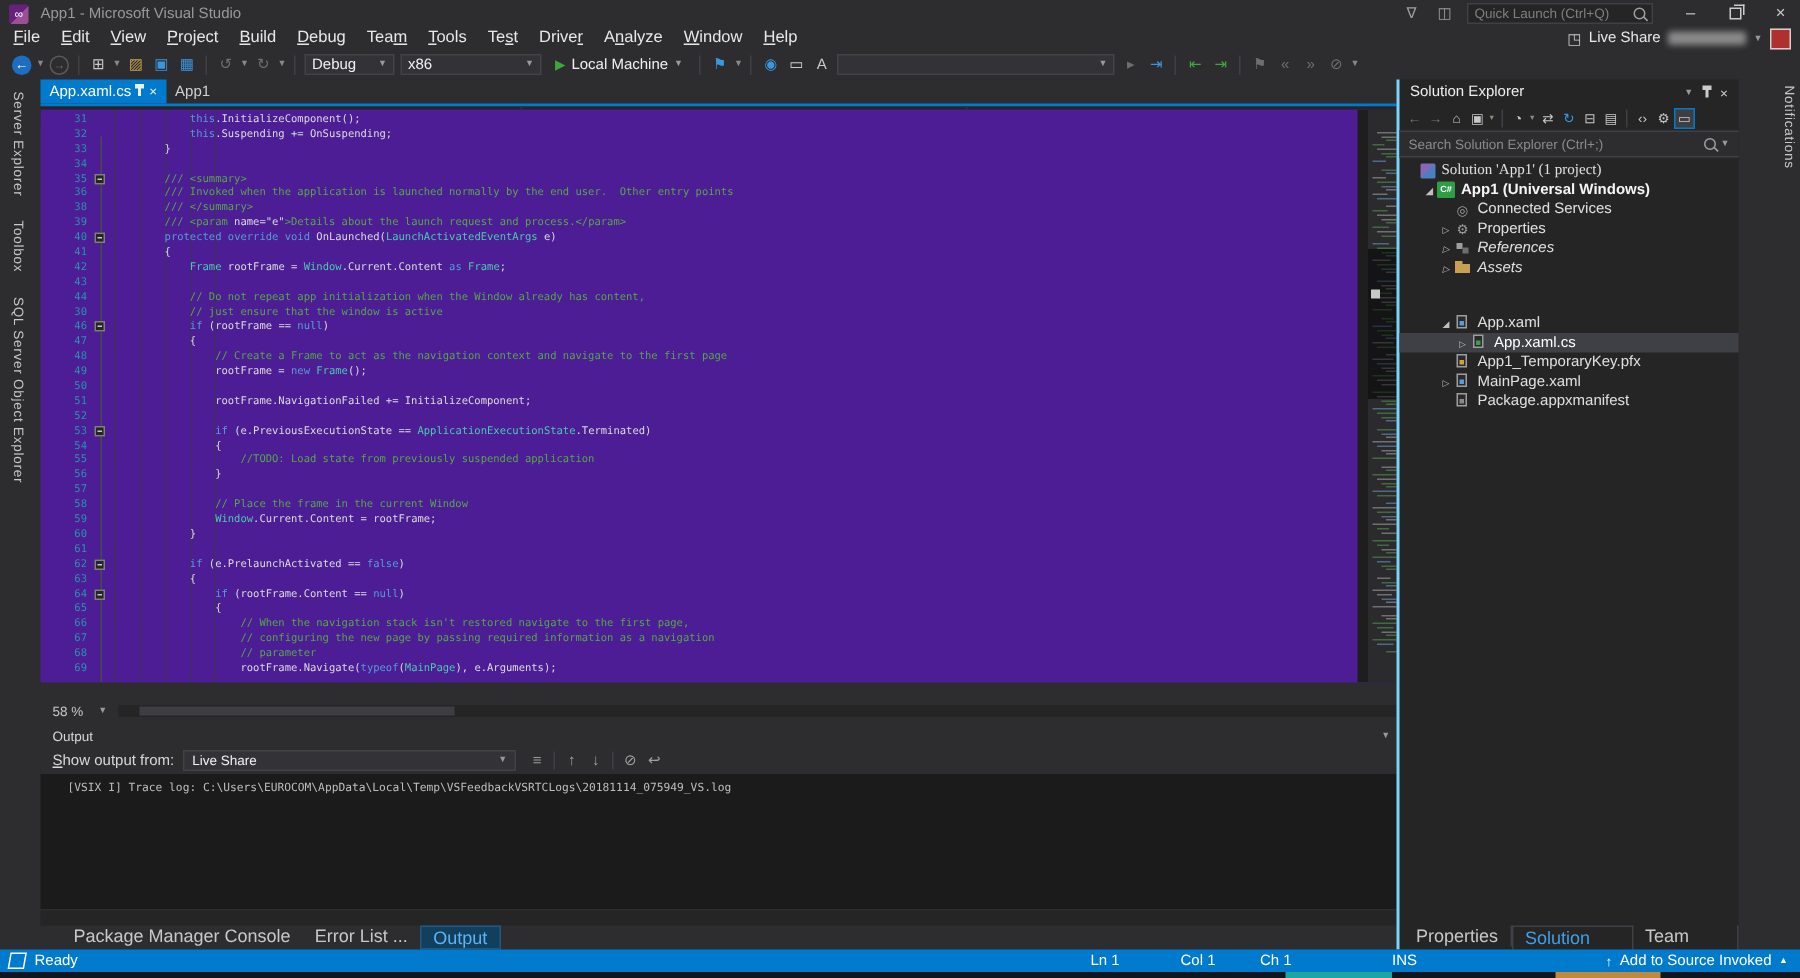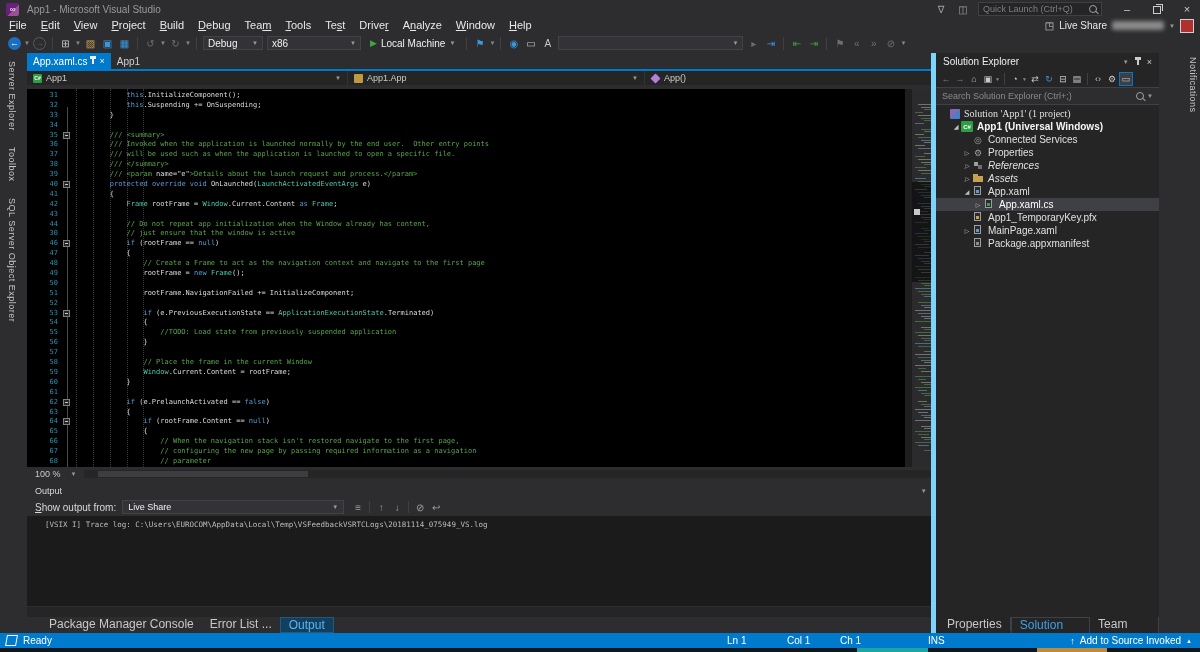--- a/index.html
+++ b/index.html
@@ -59,21 +59,21 @@
   .tab-close{font-size:9px;color:#EEE;line-height:10px}
   
   .breadcrumb{position:absolute;top:18px;left:0;right:0;height:14px;background:#252526;display:flex}
   .bc-seg{display:flex;align-items:center;font-size:9px;color:#CCC;border-right:1px solid #333337;padding-left:6px;box-sizing:border-box}
   .bc-caret{margin-left:auto;margin-right:6px;font-size:6px;color:#999}
   .bci{width:9px;height:9px;margin-right:4px;flex:none;display:flex;align-items:center;justify-content:center;font-size:5px;font-weight:bold;color:#fff;border-radius:1px}
   .bc-csharp{background:#2E9E44}
   .bc-class{background:#C09A3E}
   .bc-method{background:#B180D7;transform:rotate(45deg) scale(.8)}
   
-  .code-area{position:absolute;top:36px;left:0;right:0;height:382px;background:#000000;overflow:hidden}
+  .code-area{position:absolute;top:20px;left:0;right:0;height:382px;background:#4c1d95;overflow:hidden}
   .guide{position:absolute;top:0;bottom:0;border-left:1px dotted #3A3A3A;width:0}
   .fold-vline{position:absolute;left:40px;top:18px;height:364px;width:1px;background:#4A4A4A}
   #code-lines{position:absolute;top:2px;left:0;right:53px}
   .cl{height:9.9px;display:flex;font-family:"DejaVu Sans Mono",monospace;font-size:7px;line-height:9.9px}
   .ln{width:31px;text-align:right;color:#2B91AF;flex:none}
   .fold{width:18px;flex:none;position:relative}
   .fbox{position:absolute;left:5px;top:1px;width:7px;height:7px;border:1px solid #7F7F7F;background:#252526;box-sizing:border-box}
   .fbox::after{content:"";position:absolute;left:1px;right:1px;top:2px;height:1px;background:#C8C8C8}
   .txt{white-space:pre}
   .tk-p{color:#DCDCDC}.tk-k{color:#569CD6}.tk-t{color:#4EC9B0}.tk-c{color:#57A64A}
@@ -106,21 +106,21 @@
   .out-vthumb{position:absolute;top:10px;left:2px;width:6px;height:42px;background:#5A5A5C}
   .vs-arrow{position:absolute;left:0;right:0;text-align:center;font-size:6px;color:#888}
   .out-hscroll{position:absolute;bottom:0;left:0;right:10px;height:10px;background:#252526;color:#888;font-size:7px;text-align:right;line-height:10px;padding-right:4px;box-sizing:border-box}
   
   .bottom-tabs{position:absolute;top:564px;height:16px;display:flex;align-items:flex-start;font-size:12px}
   .bt{padding:0 8px;display:flex;align-items:center;color:#C8C8C8}
   .bt.active{background:#11405E;color:#5FB2F2;border:1px solid #25577C;box-sizing:border-box}
   .bt-right{border-right:1px solid #3F3F46}
   .bt-right.active{background:none;border:1px solid #3F3F46;border-bottom:0;color:#3FA0E8}
   
-  .se{position:absolute;left:931px;top:0;width:228px;height:580px;background:#252526;border-left:5px solid #7dd3fc;box-sizing:border-box}
+  .se{position:absolute;left:931px;top:0;width:228px;height:580px;background:#252526;border-left:2px solid #7dd3fc;box-sizing:border-box}
   .se-header{height:17px;display:flex;align-items:center;padding:0 7px;font-size:10px;color:#EEE}
   .se-header-icons{margin-left:auto;display:flex;align-items:center;gap:8px;color:#CCC;font-size:8px}
   .se-header-icons .pin-icon,.se-header-icons .pin-icon::before{background:#CCC}
   .se-toolbar{height:17px;display:flex;align-items:center;padding:0 3px}
   .se-ti{width:14px;height:14px;display:flex;align-items:center;justify-content:center;font-size:9px;color:#C8C8C8;flex:none}
   .se-ti.dim{color:#777}.se-ti.blue{color:#3A96DD}
   .se-ti.sel{border:1px solid #007ACC;background:#3E3E40;box-sizing:border-box}
   .se-sep{width:1px;height:12px;background:#3F3F46;margin:0 3px}
   .se-caret{font-size:5px;color:#888;width:6px}
   .se-search{height:16px;background:#2D2D30;border-top:1px solid #3F3F46;border-bottom:1px solid #3F3F46;
@@ -327,25 +327,20 @@
             <span class="ln">35</span>
             <span class="fold">
               <span class="fbox"></span>
             </span>
             <span class="txt"><span class="tk-c">        /// &lt;summary&gt;</span></span>
           </div>
           <div class="cl">
             <span class="ln">36</span>
             <span class="fold"></span>
             <span class="txt"><span class="tk-c">        /// Invoked when the application is launched normally by the end user.  Other entry points</span></span>
-          </div>
-          <div class="cl">
-            <span class="ln">37</span>
-            <span class="fold"></span>
-            <span class="txt"><span class="tk-c">        /// will be used such as when the application is launched to open a specific file.</span></span>
           </div>
           <div class="cl">
             <span class="ln">38</span>
             <span class="fold"></span>
             <span class="txt"><span class="tk-c">        /// &lt;/summary&gt;</span></span>
           </div>
           <div class="cl">
             <span class="ln">39</span>
             <span class="fold"></span>
             <span class="txt"><span class="tk-c">        /// &lt;param </span><span class="tk-p">name="e"</span><span class="tk-c">&gt;Details about the launch request and process.&lt;/param&gt;</span></span>
@@ -631,21 +626,21 @@
             </div>
           <div class="mm-view"></div>
           <div class="mm-marker"></div>
           <div class="mm-arrow" style="bottom:0">▼</div>
         </div>
       </div>
     </div>
 
     <div class="editor-bottom">
       <div class="zoom-ctl">
-        <span>100 %</span>
+        <span>58 %</span>
         <span class="mini-caret">▼</span>
       </div>
       <div class="hscroll">
         <div class="hthumb"></div>
       </div>
     </div>
 
     <div class="splitter"></div>
 
     <div class="output">
@@ -747,21 +742,21 @@
         <div class="trow" style="padding-left: 26px; font-style: italic;">
           <span class="tarrow">▷</span>
           <span class="ti ti-references"></span>
           <span>References</span>
         </div>
         <div class="trow" style="padding-left: 26px; font-style: italic;">
           <span class="tarrow">▷</span>
           <span class="ti ti-folder"></span>
           <span>Assets</span>
         </div>
-        <div class="trow" style="padding-left: 26px;">
+        <div class="trow" style="padding-left: 26px; margin-top: 24px;">
           <span class="tarrow">◢</span>
           <span class="ti ti-xaml-file pg"></span>
           <span>App.xaml</span>
         </div>
         <div class="trow selected" style="padding-left: 37px;">
           <span class="tarrow">▷</span>
           <span class="ti ti-cs-file pg"></span>
           <span>App.xaml.cs</span>
         </div>
         <div class="trow" style="padding-left: 26px;">

